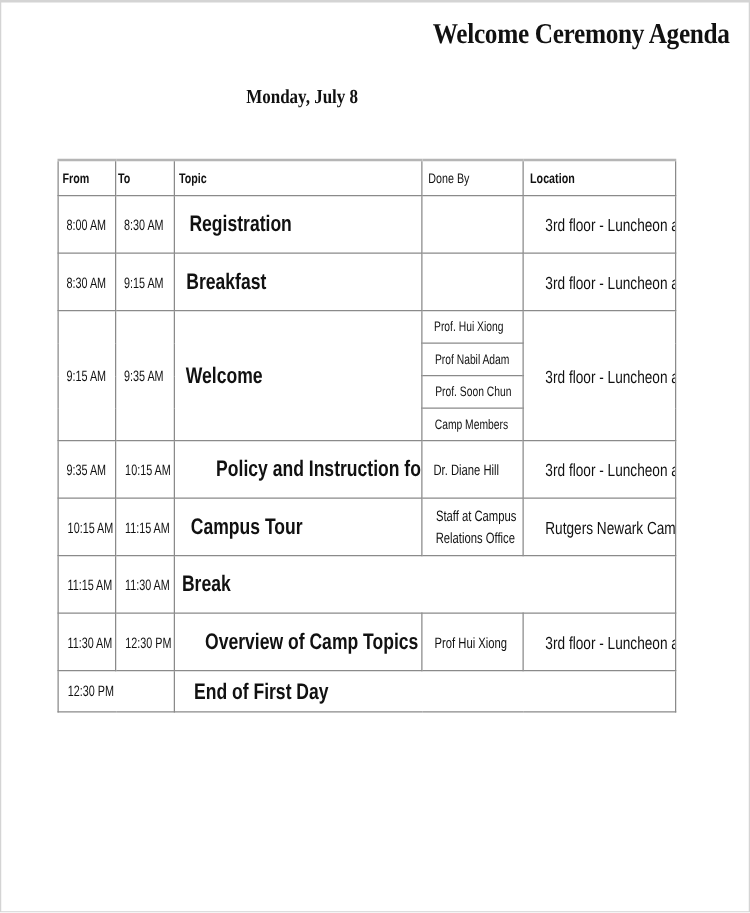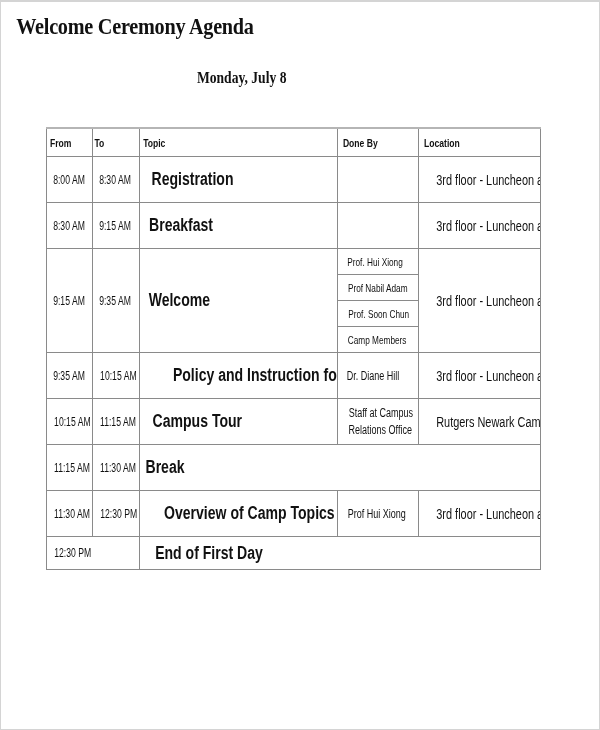--- a/index.html
+++ b/index.html
@@ -21,21 +21,21 @@
       width: 598px; height: 728px;
       border: 1px solid #d4d4d4;
       border-top: 2px solid #d4d4d4;
       box-sizing: border-box;
       width: 600px; height: 730px;
     }
     .title {
       position: absolute;
       left: 0; width: 600px;
       top: 14px;
-      text-align: left;
+      text-align: right;
       font-family: "Liberation Serif", serif;
       font-weight: bold;
       font-size: 23px;
       letter-spacing: -0.3px;
     }
     .title span, .subtitle span {
       display: inline-block;
       transform: scaleX(0.88);
     }
     .subtitle {
@@ -60,21 +60,21 @@
     .agenda td, .agenda th {
       border: 1px solid #8a8a8a;
       padding: 0;
       text-align: left;
       vertical-align: middle;
       overflow: hidden;
       white-space: nowrap;
     }
     .agenda tr.head th { border-top: 2px solid #b5b5b5; }
     .agenda th {
-      font-weight: bold;
+      font-weight: normal;
       font-size: 11px;
       height: 27px;
     }
     .agenda th.bold { font-weight: bold; }
     .cond {
       display: inline-block;
       transform: scaleX(0.78);
       transform-origin: center;
     }
     .time { font-size: 12px; }

